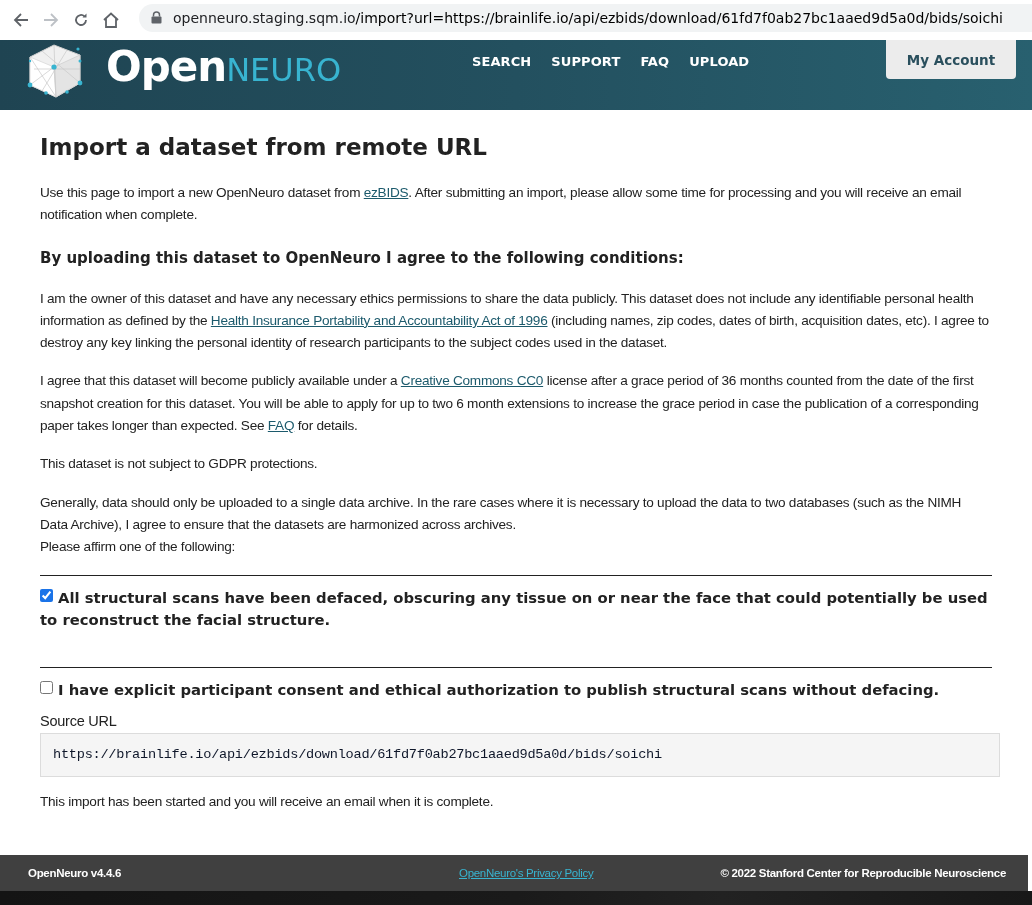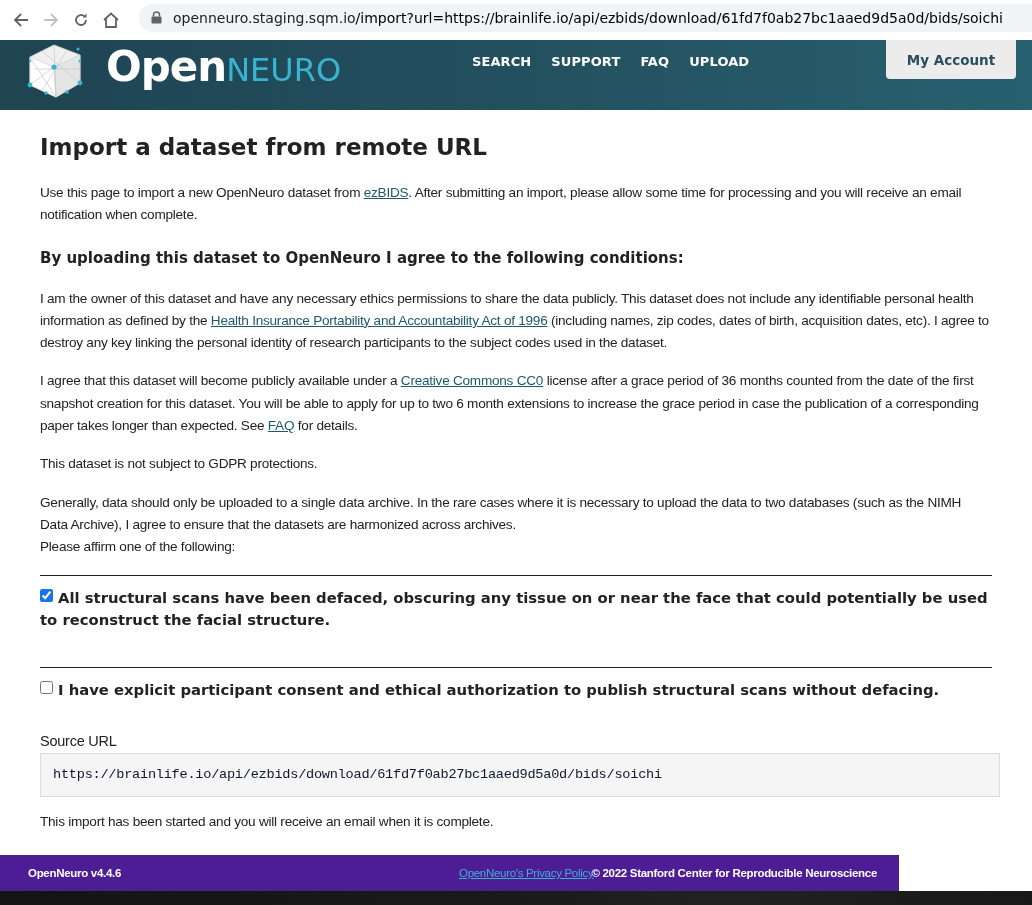--- a/index.html
+++ b/index.html
@@ -35,26 +35,26 @@
   h4 { font-family: "DejaVu Sans", sans-serif; font-size: 15px; font-weight: bold; margin-top: 21px; line-height: 20px; color: #222; }
   .p-owner { margin-top: 20px; }
   .p-license { margin-top: 16px; }
   .p-gdpr { margin-top: 16px; }
   .p-general { margin-top: 16px; }
   .p-affirm { margin-top: 0; }
   .affirm { border-top: 1px solid #222; margin-top: 16px; padding-top: 11px; padding-bottom: 20px; font-family: "DejaVu Sans", sans-serif; font-weight: bold; font-size: 14.8px; line-height: 22px; color: #222; }
   .affirm label { display: block; }
   .affirm input { width: 13px; height: 13px; margin: 0 5px 0 0; vertical-align: 1px; accent-color: #1a73e8; }
   .affirm.second { padding-top: 11px; padding-bottom: 10px; }
-  .source-label { font-size: 14.5px; margin-top: 20px; line-height: 20px; }
+  .source-label { font-size: 14.5px; margin-top: 0; line-height: 20px; }
   .source-input { width: 960px; height: 44px; margin-top: 2px; background: #f5f5f5; border: 1px solid #dcdcdc; padding: 0 12px; font-family: Liberation Mono, monospace; font-size: 13.6px; color: #0f172a; display: flex; align-items: center; letter-spacing: -0.25px; }
   .p-status { margin-top: 14px; }
 
   
-  .footer { position: absolute; left: 0; top: 855px; width: 899px; height: 36px; background: #4c1d95; display: flex; align-items: center; justify-content: space-between; padding: 0 22px 0 28px; font-size: 11.5px; color: #fff; font-weight: bold; letter-spacing: -0.3px; }
+  .footer { position: absolute; left: 0; top: 855px; width: 1028px; height: 36px; background: #404040; display: flex; align-items: center; justify-content: space-between; padding: 0 22px 0 28px; font-size: 11.5px; color: #fff; font-weight: bold; letter-spacing: -0.3px; }
   .footer a { color: #38b4d0; font-weight: normal; text-decoration: underline; }
   .footer .priv { position: absolute; left: 459px; }
   .dark-strip { position: absolute; left: 0; top: 891px; width: 1032px; height: 14px; background: linear-gradient(90deg, #141414 0%, #1a1a1a 50%, #222 70%, #181818 100%); }
 </style>
 </head>
 <body>
 
 <div class="chrome">
   <span class="nav-btn">
     <svg width="16" height="16" viewBox="0 0 16 16">

